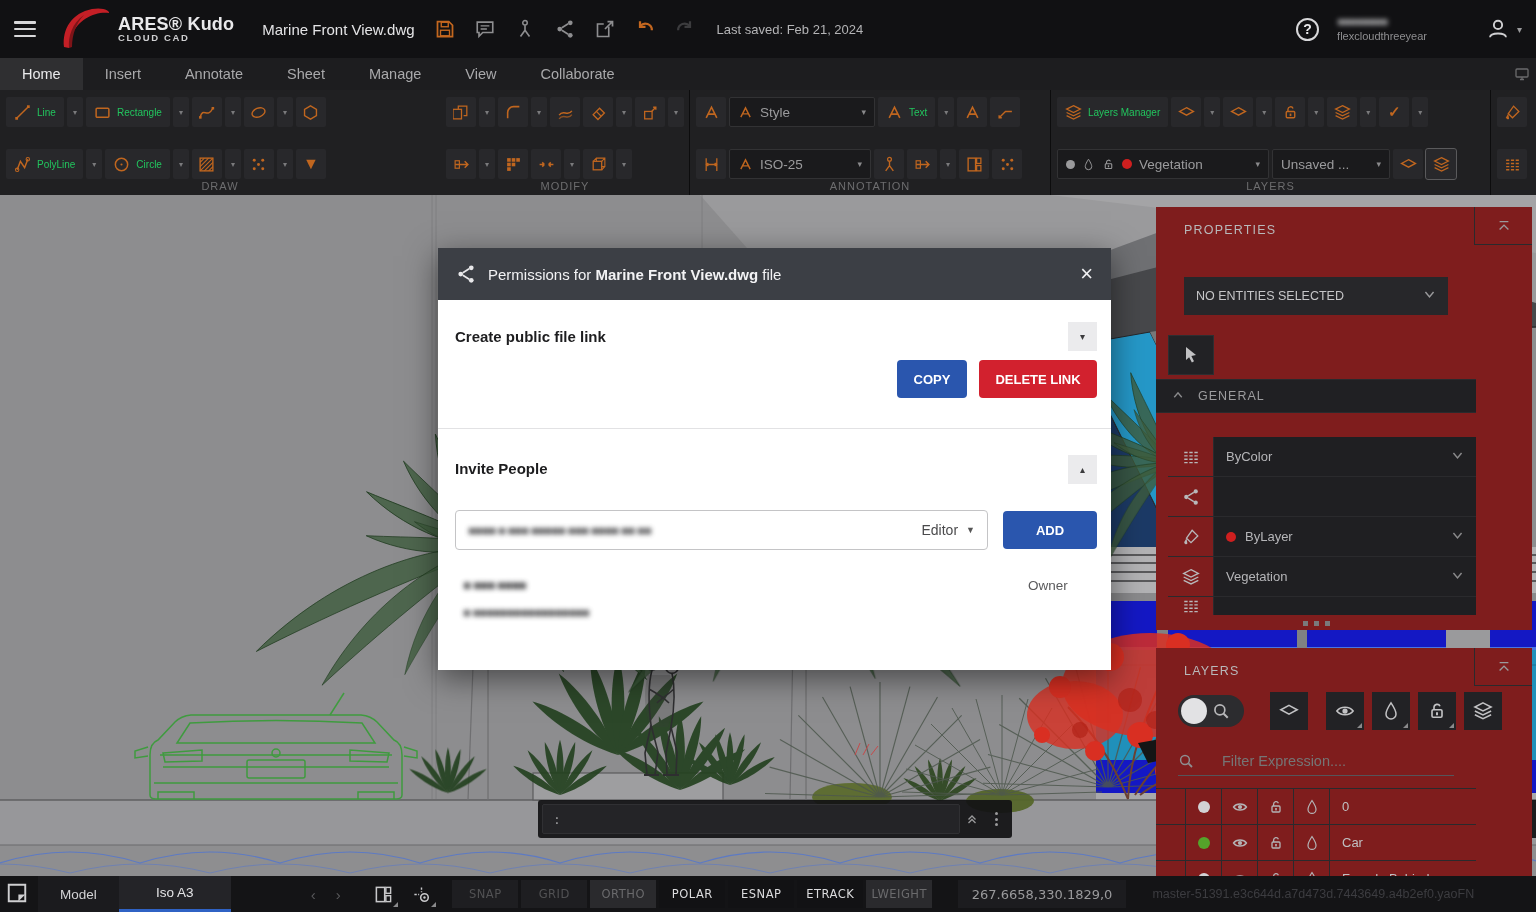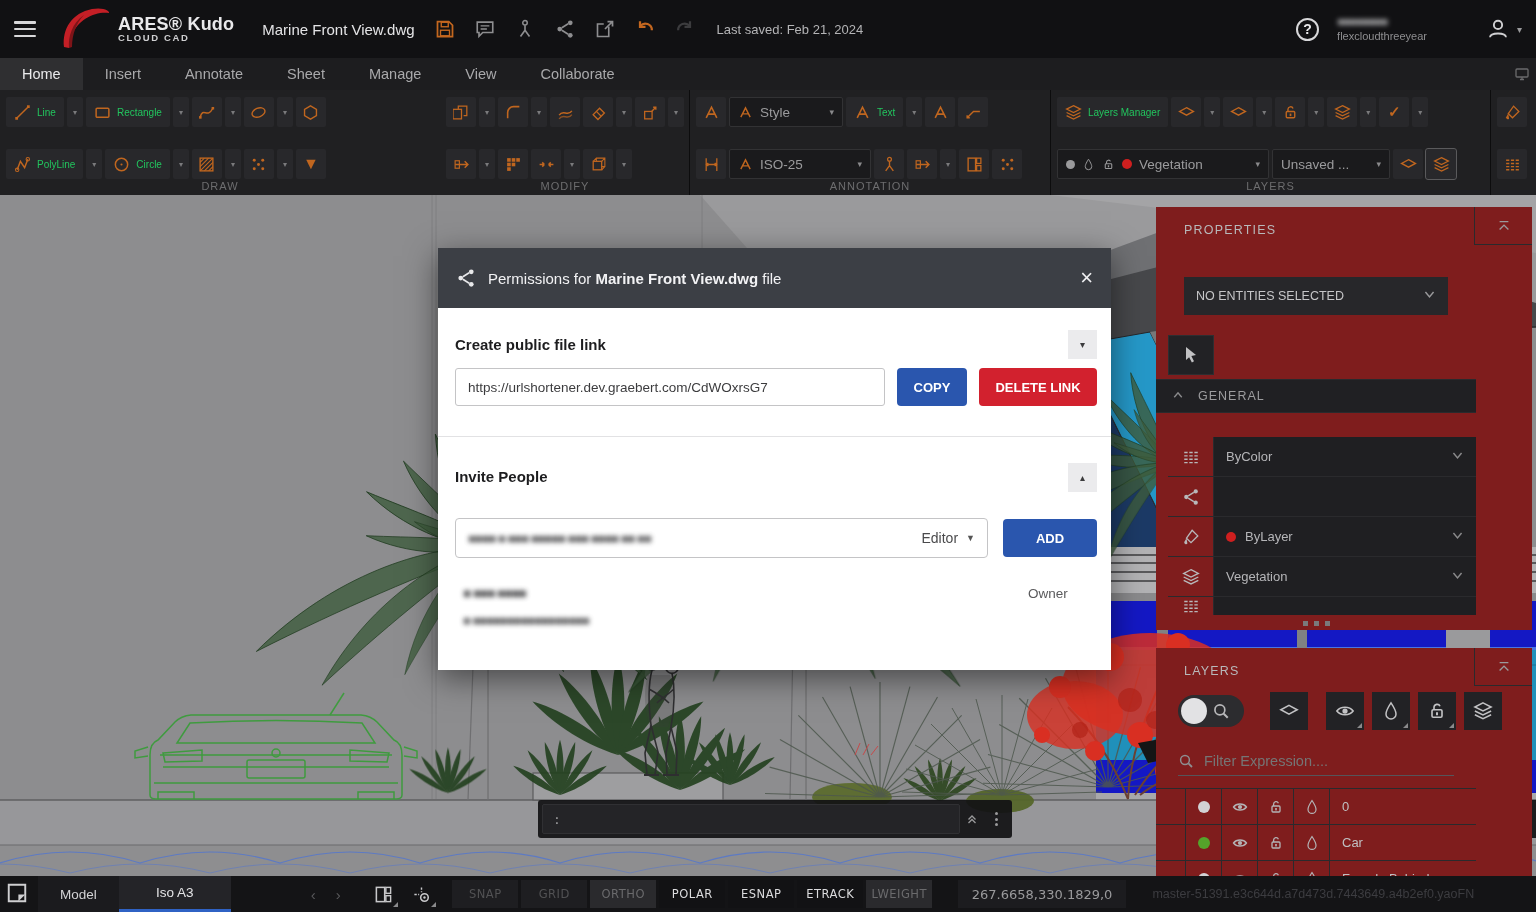--- a/index.html
+++ b/index.html
@@ -66,21 +66,21 @@
   #cmdbar { position:absolute; left:538px; top:800px; width:474px; height:38px; background:rgba(18,18,20,.93); border-radius:3px; display:flex; align-items:center; padding:4px; z-index:20; }
   #cmdfield { flex:1; height:30px; background:#242427; border:1px solid #303033; border-radius:2px; color:#9a9a9c; font-size:13px; display:flex; align-items:center; padding-left:10px; font-family:"DejaVu Sans Mono", monospace; }
   .cmd-ic { width:24px; height:30px; display:flex; align-items:center; justify-content:center; color:#9a9a9c; cursor:pointer; }
   .cmd-ic svg { width:14px; height:14px; }
   .vdots { display:flex; flex-direction:column; gap:2.5px; }
   .vdots i { width:3px; height:3px; background:#9a9a9c; border-radius:50%; }
   #cmdmini { position:absolute; left:1514px; top:800px; width:22px; height:38px; background:rgba(18,18,20,.93); border-radius:3px 0 0 3px; z-index:20; }
 
   
   #modal { position:absolute; left:438px; top:248px; width:673px; height:422px; background:#ffffff; z-index:40; box-shadow:0 8px 30px rgba(0,0,0,.5); }
-  #modal-head { height:60px; background:#3c3f45; display:flex; align-items:center; padding:8px 18px; }
+  #modal-head { height:52px; background:#3c3f45; display:flex; align-items:center; padding:8px 18px; }
   #modal-head .sh { width:20px; height:20px; color:#e8e8ea; margin-right:12px; }
   #modal-head .sh svg { width:20px; height:20px; }
   #modal-title { color:#f2f2f4; font-size:15px; }
   #modal-title b { font-weight:bold; }
   .mclose { margin-left:auto; color:#f0f0f2; font-size:22px; cursor:pointer; line-height:1; }
   .mbody { position:relative; height:370px;text-decoration:underline; }
   .msec-label { position:absolute; left:17px; color:#1d1d1f; font-size:15px; font-weight:bold; }
   .collapse-btn { position:absolute; left:630px; width:29px; height:29px; background:#ebebed; color:#3c3c3e; font-size:10px; display:flex; align-items:center; justify-content:center; cursor:pointer; }
   .urlinput { position:absolute; left:17px; top:60px; width:430px; height:38px; border:1px solid #c4c4c6; border-radius:3px; font-size:13.5px; color:#3c3c3e; padding:0 12px; font-family:"Liberation Sans",sans-serif; background:#fff; }
   .btn { position:absolute; height:38px; border:none; border-radius:4px; color:#fff; font-size:13px; font-weight:bold; cursor:pointer; font-family:"Liberation Sans",sans-serif; }
@@ -120,21 +120,21 @@
 
   
   .ltoolbar { position:absolute; left:22px; top:44px; display:flex; align-items:center; gap:8px; }
   .lpill { width:66px; height:32px; background:#2c2c2f; border-radius:16px; display:flex; align-items:center; padding:3px; cursor:pointer; }
   .lpill .knob { width:26px; height:26px; border-radius:50%; background:#e2e2e4; }
   .lpill svg { width:18px; height:18px; color:#b8b8ba; margin-left:5px; }
   .lib { width:38px; height:38px; background:#222225; display:flex; align-items:center; justify-content:center; color:#c2c2c4; position:relative; cursor:pointer; }
   .lib svg { width:20px; height:20px; }
   .lib .corner { position:absolute; right:2px; bottom:2px; width:0; height:0; border-left:5px solid transparent; border-bottom:5px solid #8a8a8c; }
   .lgap { width:10px; }
-  .lfilter { position:absolute; left:22px; top:98px; width:276px; height:30px; border-bottom:1.5px solid #55555a; display:flex; align-items:center; gap:10px; color:#8e8e90; }
+  .lfilter { position:absolute; left:22px; top:98px; width:276px; height:30px; border-bottom:1.5px solid #55555a; display:flex; align-items:center; gap:28px; color:#8e8e90; }
   .lfilter svg { width:16px; height:16px; }
   .lfilter input { background:transparent; border:none; outline:none; color:#9a9a9c; font-size:14.5px; width:220px; font-family:"Liberation Sans",sans-serif; }
   .lrow { position:absolute; left:0; width:320px; height:36px; border-top:1px solid #2a2a2d; display:flex; align-items:stretch; }
   .lcell { display:flex; align-items:center; justify-content:center; border-right:1px solid #2a2a2d; color:#b4b4b6; }
   .lcell svg { width:16px; height:16px; }
   .lc-ind { width:30px; } .lc-dot { width:36px; } .lc-eye { width:36px; } .lc-lock { width:36px; } .lc-drop { width:36px; }
   .lc-name { flex:1; justify-content:flex-start; padding-left:12px; font-size:13px; color:#c0c0c2; border-right:none; }
   .ldot { width:12px; height:12px; border-radius:50%; }
 
   
@@ -701,21 +701,21 @@
       </div>
     </div>
 
     <div class="rg" style="left:690px;width:361px">
       <div class="rrow r1">
         <div class="rb">
             <svg>
               <use href="#i-textA"></use>
             </svg>
           </div>
-        <div class="rcombo" style="width:114px">
+        <div class="rcombo" style="width:146px">
             <svg style="width:15px;height:15px">
               <use href="#i-textA"></use>
             </svg>
             <span class="t">Style</span>
             <span class="cv">▾</span>
           </div>
         <div class="rbt">
             <svg>
               <use href="#i-textA"></use>
             </svg>
@@ -1087,21 +1087,20 @@
             <use href="#i-share"></use>
           </svg></span>
       <span id="modal-title">
         <span>Permissions for </span><b>Marine Front View.dwg</b><span> file</span>
       </span>
       <span class="mclose">×</span>
     </div>
     <div class="mbody">
       <div class="msec-label" style="top:28px">Create public file link</div>
       <div class="collapse-btn" style="top:22px">▾</div>
-      <input class="urlinput" readonly="" value="https://urlshortener.dev.graebert.com/CdWOxrsG7" style="">
       <button class="btn blue" style="left:459px;top:60px;width:70px">COPY</button>
       <button class="btn red" style="left:541px;top:60px;width:118px">DELETE LINK</button>
       <div class="mdivider"></div>
       <div class="msec-label" style="top:160px">Invite People</div>
       <div class="collapse-btn" style="top:155px">▴</div>
       <div class="invinput">
         <span class="val redact">■■■■ ■ ■■■ ■■■■■ ■■■ ■■■■ ■■ ■■</span>
         <span class="roledrop">
           <span>Editor</span>
           <span class="c">▼</span>

